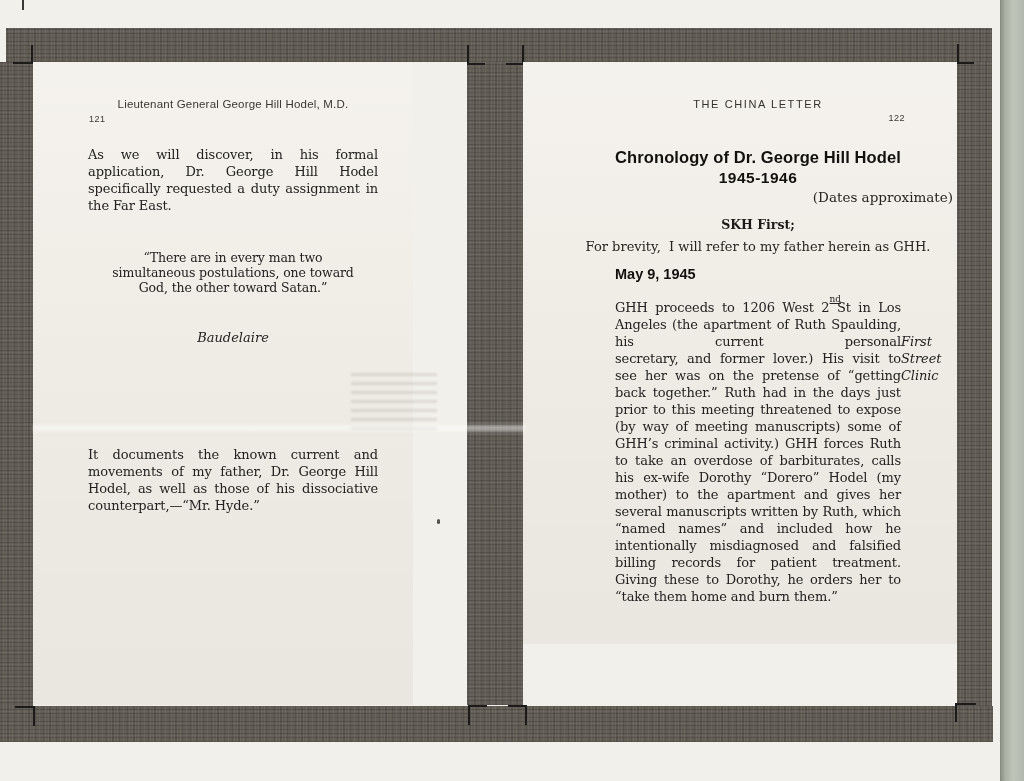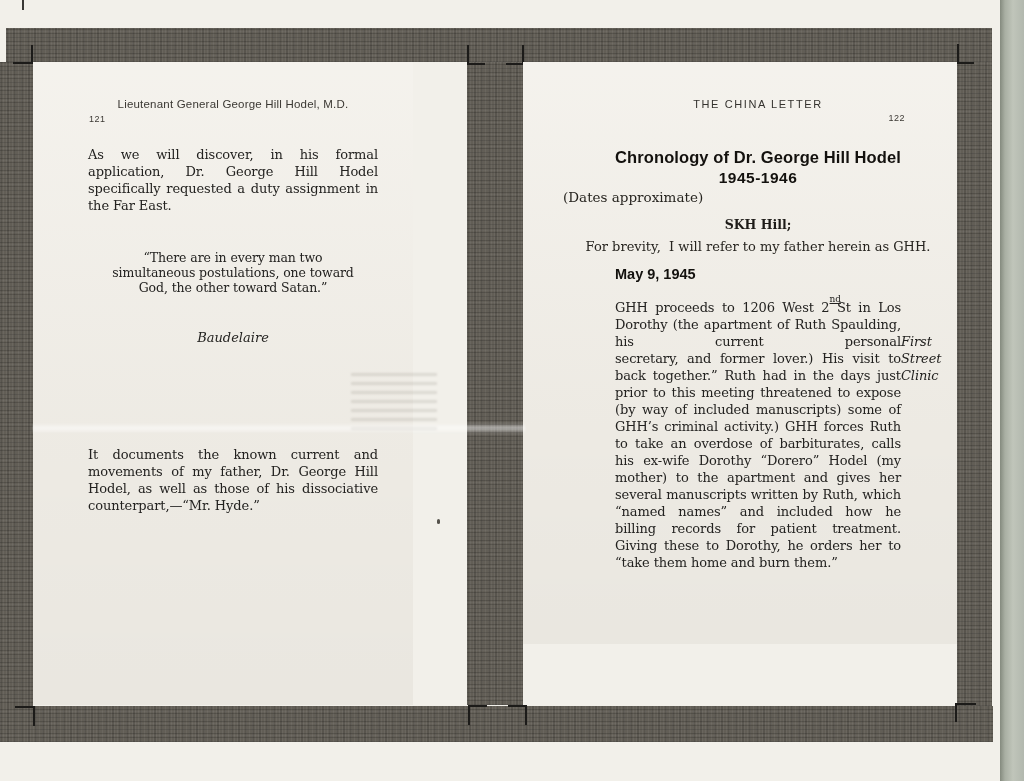--- a/index.html
+++ b/index.html
@@ -37,21 +37,21 @@
   .para{font-size:13px;line-height:17px;letter-spacing:-0.1px;}
   .para .line{position:relative;text-align:justify;text-align-last:justify;text-justify:inter-word;}
   .para .line.last{text-align-last:left;}
   .quote{font-size:12.5px;line-height:15px;}
   .quote .line{position:relative;text-align:center;text-align-last:center !important;}
   .attribution{font-style:italic;font-size:13px;text-align:center;}
   .title-main{font-family:"Liberation Sans", sans-serif;font-weight:bold;font-size:16.5px;
     color:#13110e;text-align:center;letter-spacing:0.1px;}
   .title-years{font-family:"Liberation Sans", sans-serif;font-weight:bold;font-size:15.5px;
     color:#13110e;text-align:center;letter-spacing:0.5px;}
-  .title-sub{font-size:13.5px;text-align:left;color:#26241f;}
+  .title-sub{font-size:13.5px;text-align:right;color:#26241f;}
   .note-label{font-weight:bold;font-size:12.5px;text-align:center;color:#1d1b18;}
   .note-text{font-size:13px;text-align:center;color:#26241f;}
   .date-head{font-family:"Liberation Sans", sans-serif;font-weight:bold;font-size:14.5px;color:#13110e;}
   .body-col{font-size:13px;line-height:17px;}
   sup{font-size:9px;line-height:0;text-decoration:underline;}
   i{font-style:italic;}
 
   
   .edge-strip{position:absolute;left:1000px;top:0;width:24px;height:781px;
     background:linear-gradient(90deg,#848a7e 0,#a9afa3 5px,#c0c5ba 13px,#b2b8ae 24px);}
@@ -118,39 +118,41 @@
   </div>
 
   <div class="page" style="left:523px;top:62px;width:434px;height:582px;">
     <div class="running-head rp" style="left:92px;top:36px;width:286px;">THE CHINA LETTER</div>
     <div class="pageno" style="right:52px;top:51px;">122</div>
 
     <div class="title-main" style="left:40px;top:86px;width:390px;">Chronology of Dr. George Hill Hodel</div>
     <div class="title-years" style="left:40px;top:107px;width:390px;">1945-1946</div>
     <div class="title-sub" style="left:40px;top:127px;width:390px;">(Dates approximate)</div>
 
-    <div class="note-label" style="left:40px;top:155px;width:390px;">SKH Hill;</div>
+    <div class="note-label" style="left:40px;top:155px;width:390px;">SKH First;</div>
     <div class="note-text" style="left:40px;top:177px;width:390px;">For brevity,&nbsp; I will refer to my father herein as GHH.</div>
 
     <div class="date-head" style="left:92px;top:204px;">May 9, 1945</div>
 
     <div class="para body-col" style="left:92px;top:237px;width:286px;">
         <div class="line">GHH proceeds to 1206 West 2<sup>nd</sup> St in Los</div>
-        <div class="line">Dorothy (the apartment of Ruth Spaulding,</div>
+        <div class="line">Angeles (the apartment of Ruth Spaulding,</div>
         <div class="line">his current personal <i>First Street Clinic</i></div>
         <div class="line">secretary, and former lover.) His visit to</div>
+        <div class="line">see her was on the pretense of “getting</div>
         <div class="line">back together.” Ruth had in the days just</div>
         <div class="line">prior to this meeting threatened to expose</div>
-        <div class="line">(by way of included manuscripts) some of</div>
+        <div class="line">(by way of meeting manuscripts) some of</div>
         <div class="line">GHH’s criminal activity.) GHH forces Ruth</div>
         <div class="line">to take an overdose of barbiturates, calls</div>
         <div class="line">his ex-wife Dorothy “Dorero” Hodel (my</div>
         <div class="line">mother) to the apartment and gives her</div>
         <div class="line">several manuscripts written by Ruth, which</div>
         <div class="line">“named names” and included how he</div>
+        <div class="line">intentionally misdiagnosed and falsified</div>
         <div class="line">billing records for patient treatment.</div>
         <div class="line">Giving these to Dorothy, he orders her to</div>
         <div class="line last">“take them home and burn them.”</div>
       </div>
   </div>
 
   <div class="streak"></div>
   <div class="tick"></div>
   <div class="speck"></div>
 </div>

